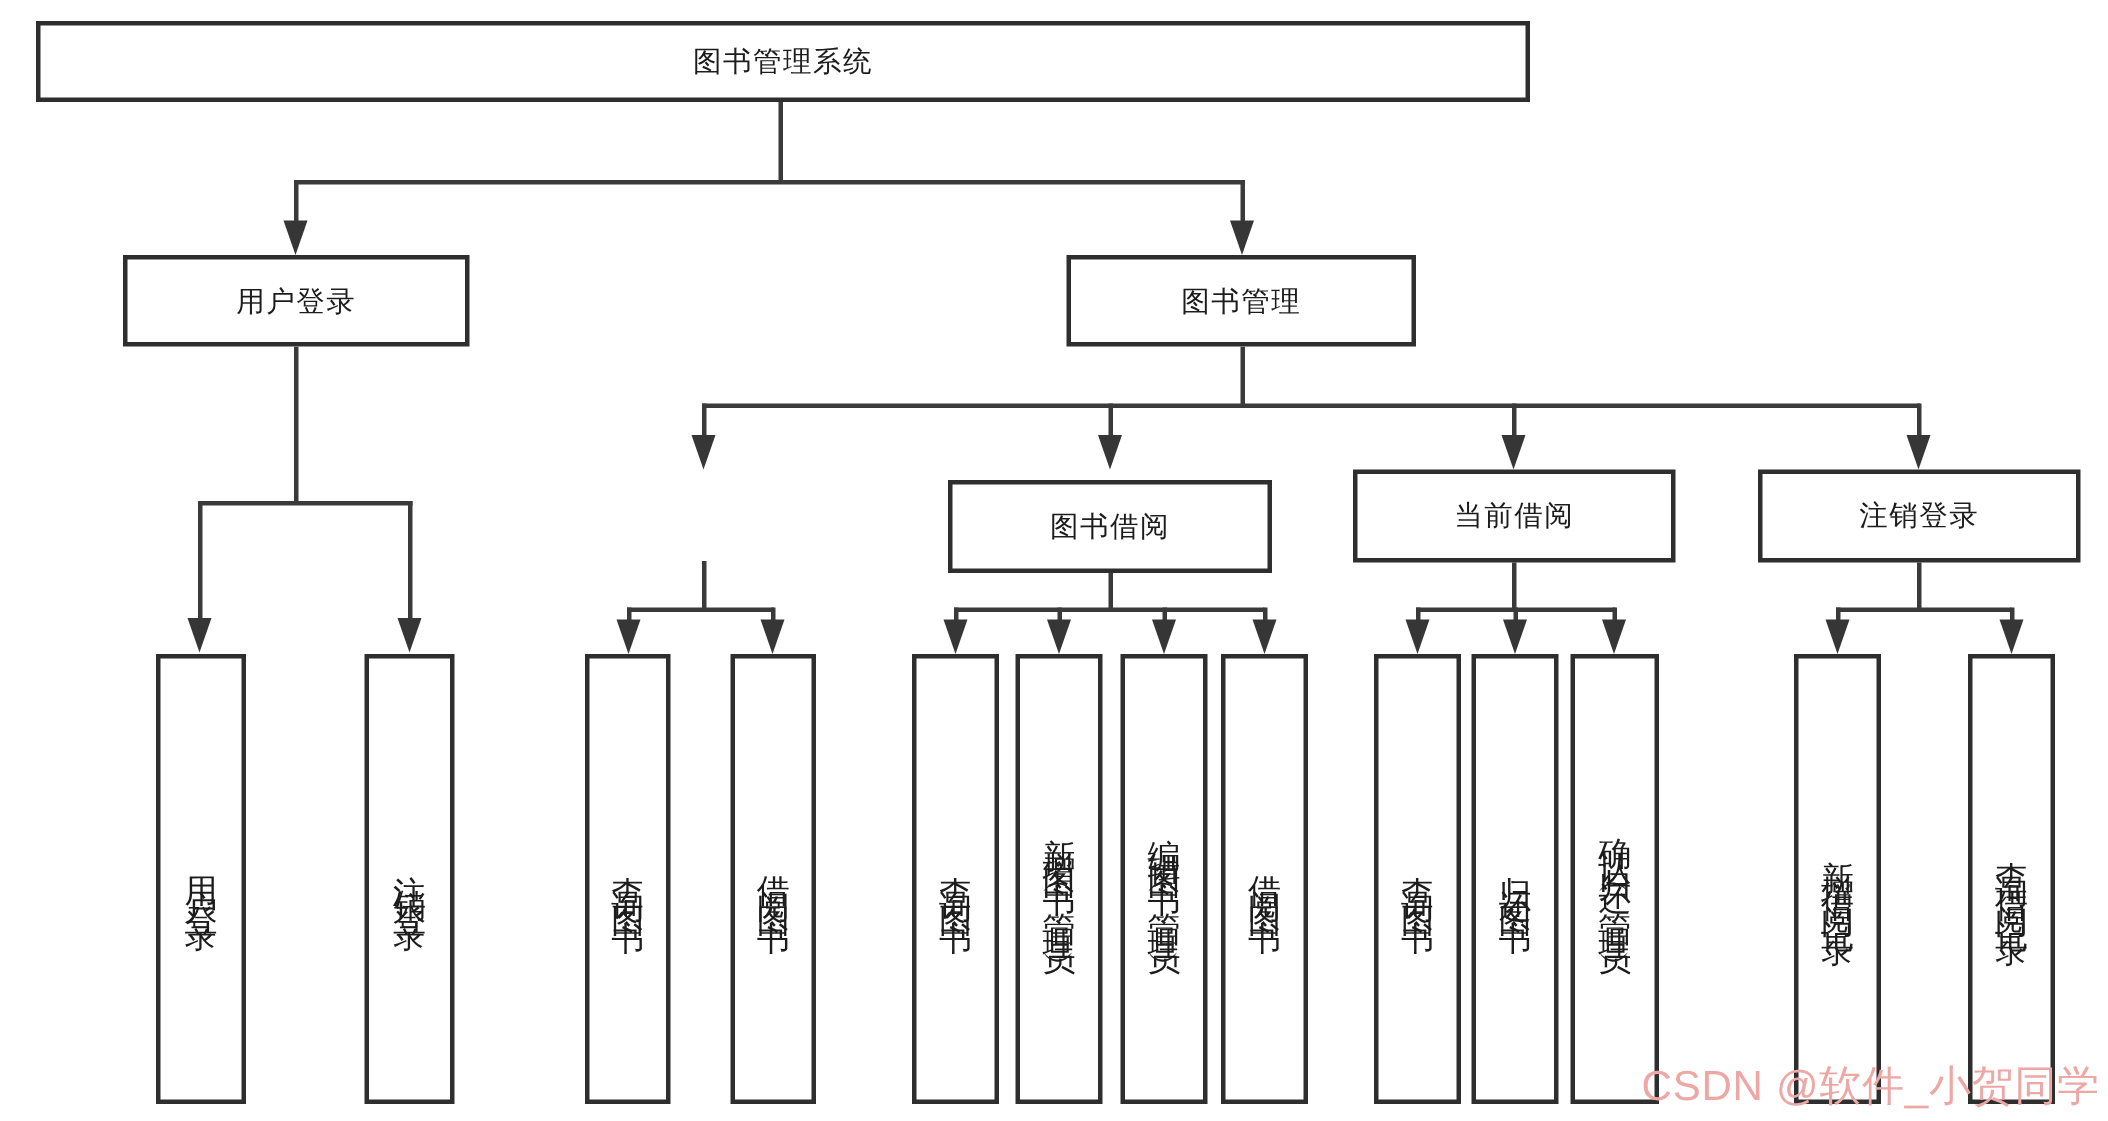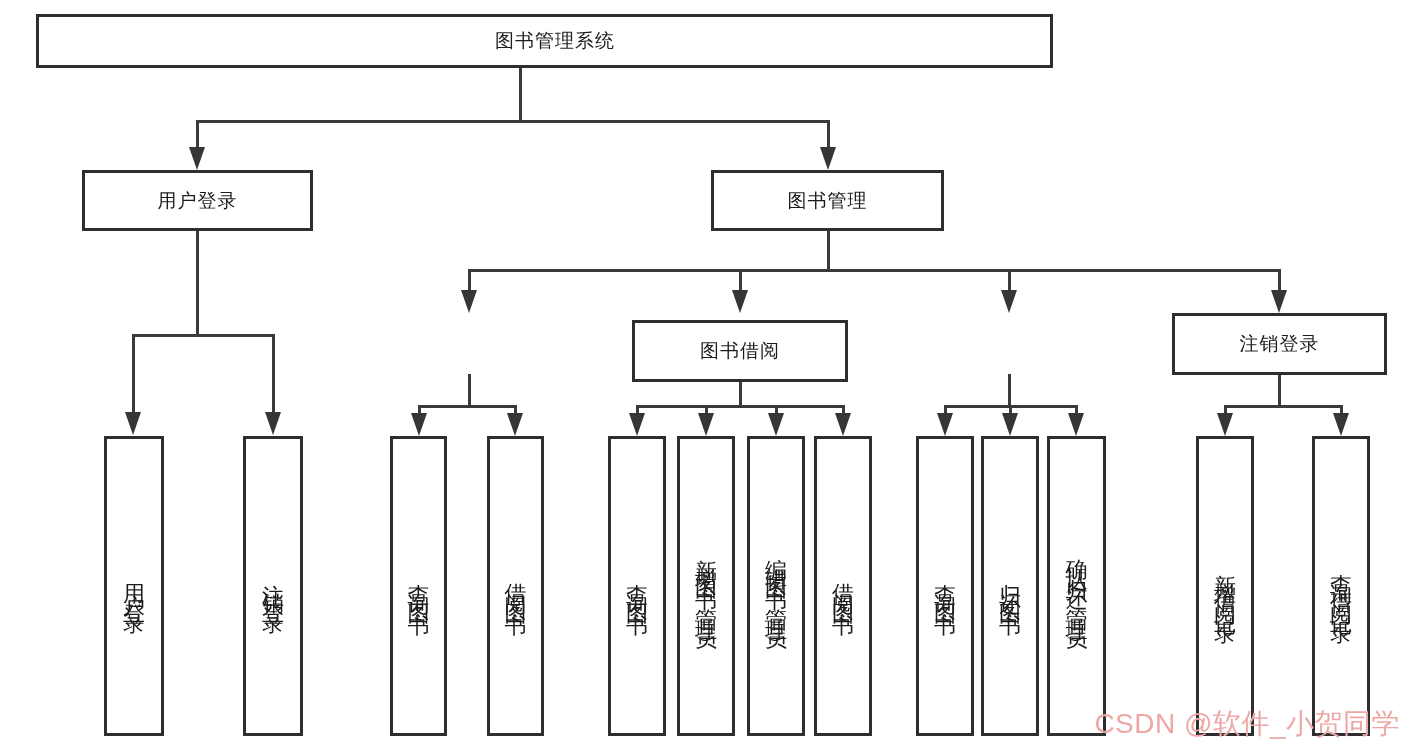--- a/index.html
+++ b/index.html
@@ -60,21 +60,21 @@
     letter-spacing: 0.5px;
     z-index: 3;
     white-space: nowrap;
   }
 </style>
 </head>
 <body>
 
 <div id="canvas">
 
-  <div class="box" style="left:36px; top:14px; width:990px; height:48px;padding-left:21px;">
+  <div class="box" style="left:24px; top:14px; width:990px; height:48px;">
     <span>图书管理系统</span>
   </div>
 
   <div class="vl" style="left:519px; top:66px;  height:56px;"></div>
   <div class="hl" style="left:196px; top:120px; width:634px;"></div>
   <div class="vl" style="left:196px; top:120px; height:30px;"></div>
   <div class="ar" style="left:189px; top:147px;"></div>
   <div class="vl" style="left:827px; top:120px; height:30px;"></div>
   <div class="ar" style="left:820px; top:147px;"></div>
 
@@ -98,20 +98,23 @@
   <div class="ar" style="left:461px;  top:290px;"></div>
   <div class="vl" style="left:739px;  top:269px; height:24px;"></div>
   <div class="ar" style="left:732px;  top:290px;"></div>
   <div class="vl" style="left:1008px; top:269px; height:24px;"></div>
   <div class="ar" style="left:1001px; top:290px;"></div>
   <div class="vl" style="left:1278px; top:269px; height:24px;"></div>
   <div class="ar" style="left:1271px; top:290px;"></div>
 
   <div class="box" style="left:632px; top:320px; width:210px; height:56px;">
     <span>图书借阅</span>
+  </div>
+  <div class="box" style="left:902px; top:313px; width:209px; height:56px;">
+    <span>当前借阅</span>
   </div>
   <div class="box" style="left:1172px; top:313px; width:209px; height:56px;">
     <span>注销登录</span>
   </div>
 
   <div class="vl" style="left:468px; top:374px; height:33px;"></div>
   <div class="hl" style="left:418px; top:405px; width:98px;"></div>
   <div class="vl" style="left:418px; top:405px; height:10px;"></div>
   <div class="ar" style="left:411px; top:413px;"></div>
   <div class="vl" style="left:514px; top:405px; height:10px;"></div>

